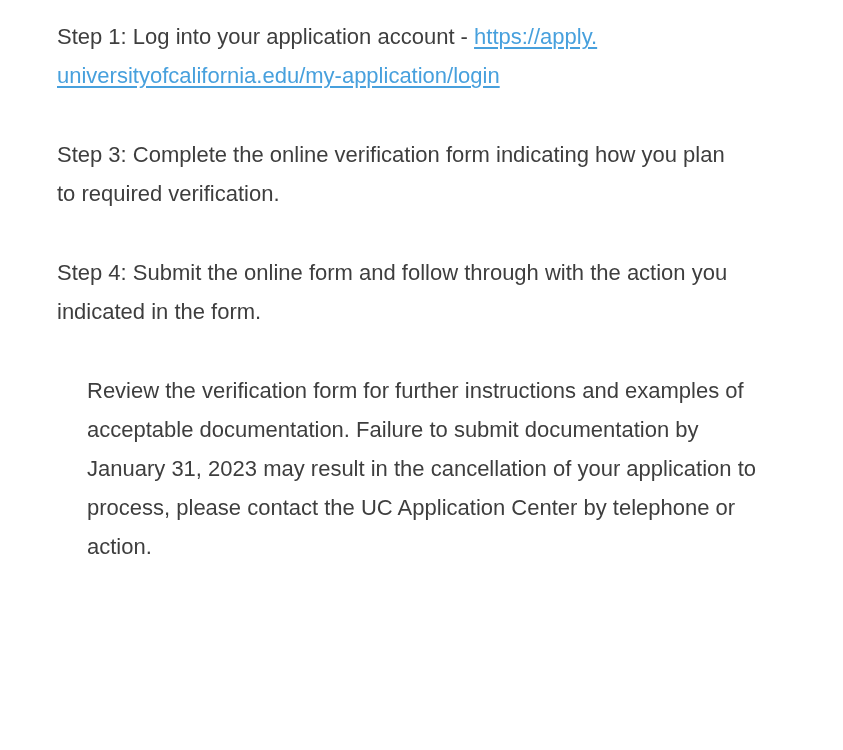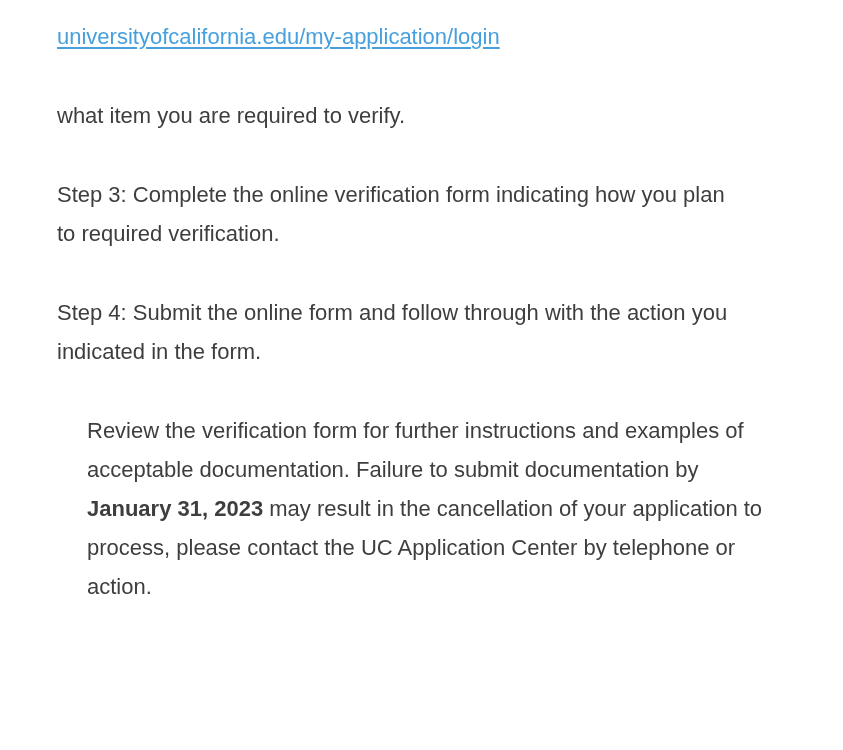--- a/index.html
+++ b/index.html
@@ -39,34 +39,34 @@
     display: block;
     white-space: nowrap;
   }
   .link{
     color: var(--link);
     text-decoration: underline;
     text-underline-offset: 3px;
     cursor: pointer;
   }
   .bold{
-    font-weight: 700;
+    font-weight: 400;
   }
 </style>
 </head>
 <body>
 
 <div class="page">
 
   <p class="para">
+    <span class="line"><span>Step 1: Log into your application account - </span><a class="link">https://apply.</a></span>
     <span class="line"><a class="link">universityofcalifornia.edu/my-application/login</a></span>
   </p>
 
   <p class="para">
-    <span class="line">what item you are required to verify.</span>
   </p>
 
   <p class="para">
     <span class="line">Step 3: Complete the online verification form indicating how you plan</span>
     <span class="line">to required verification.</span>
   </p>
 
   <p class="para">
     <span class="line">Step 4: Submit the online form and follow through with the action you</span>
     <span class="line">indicated in the form.</span>

